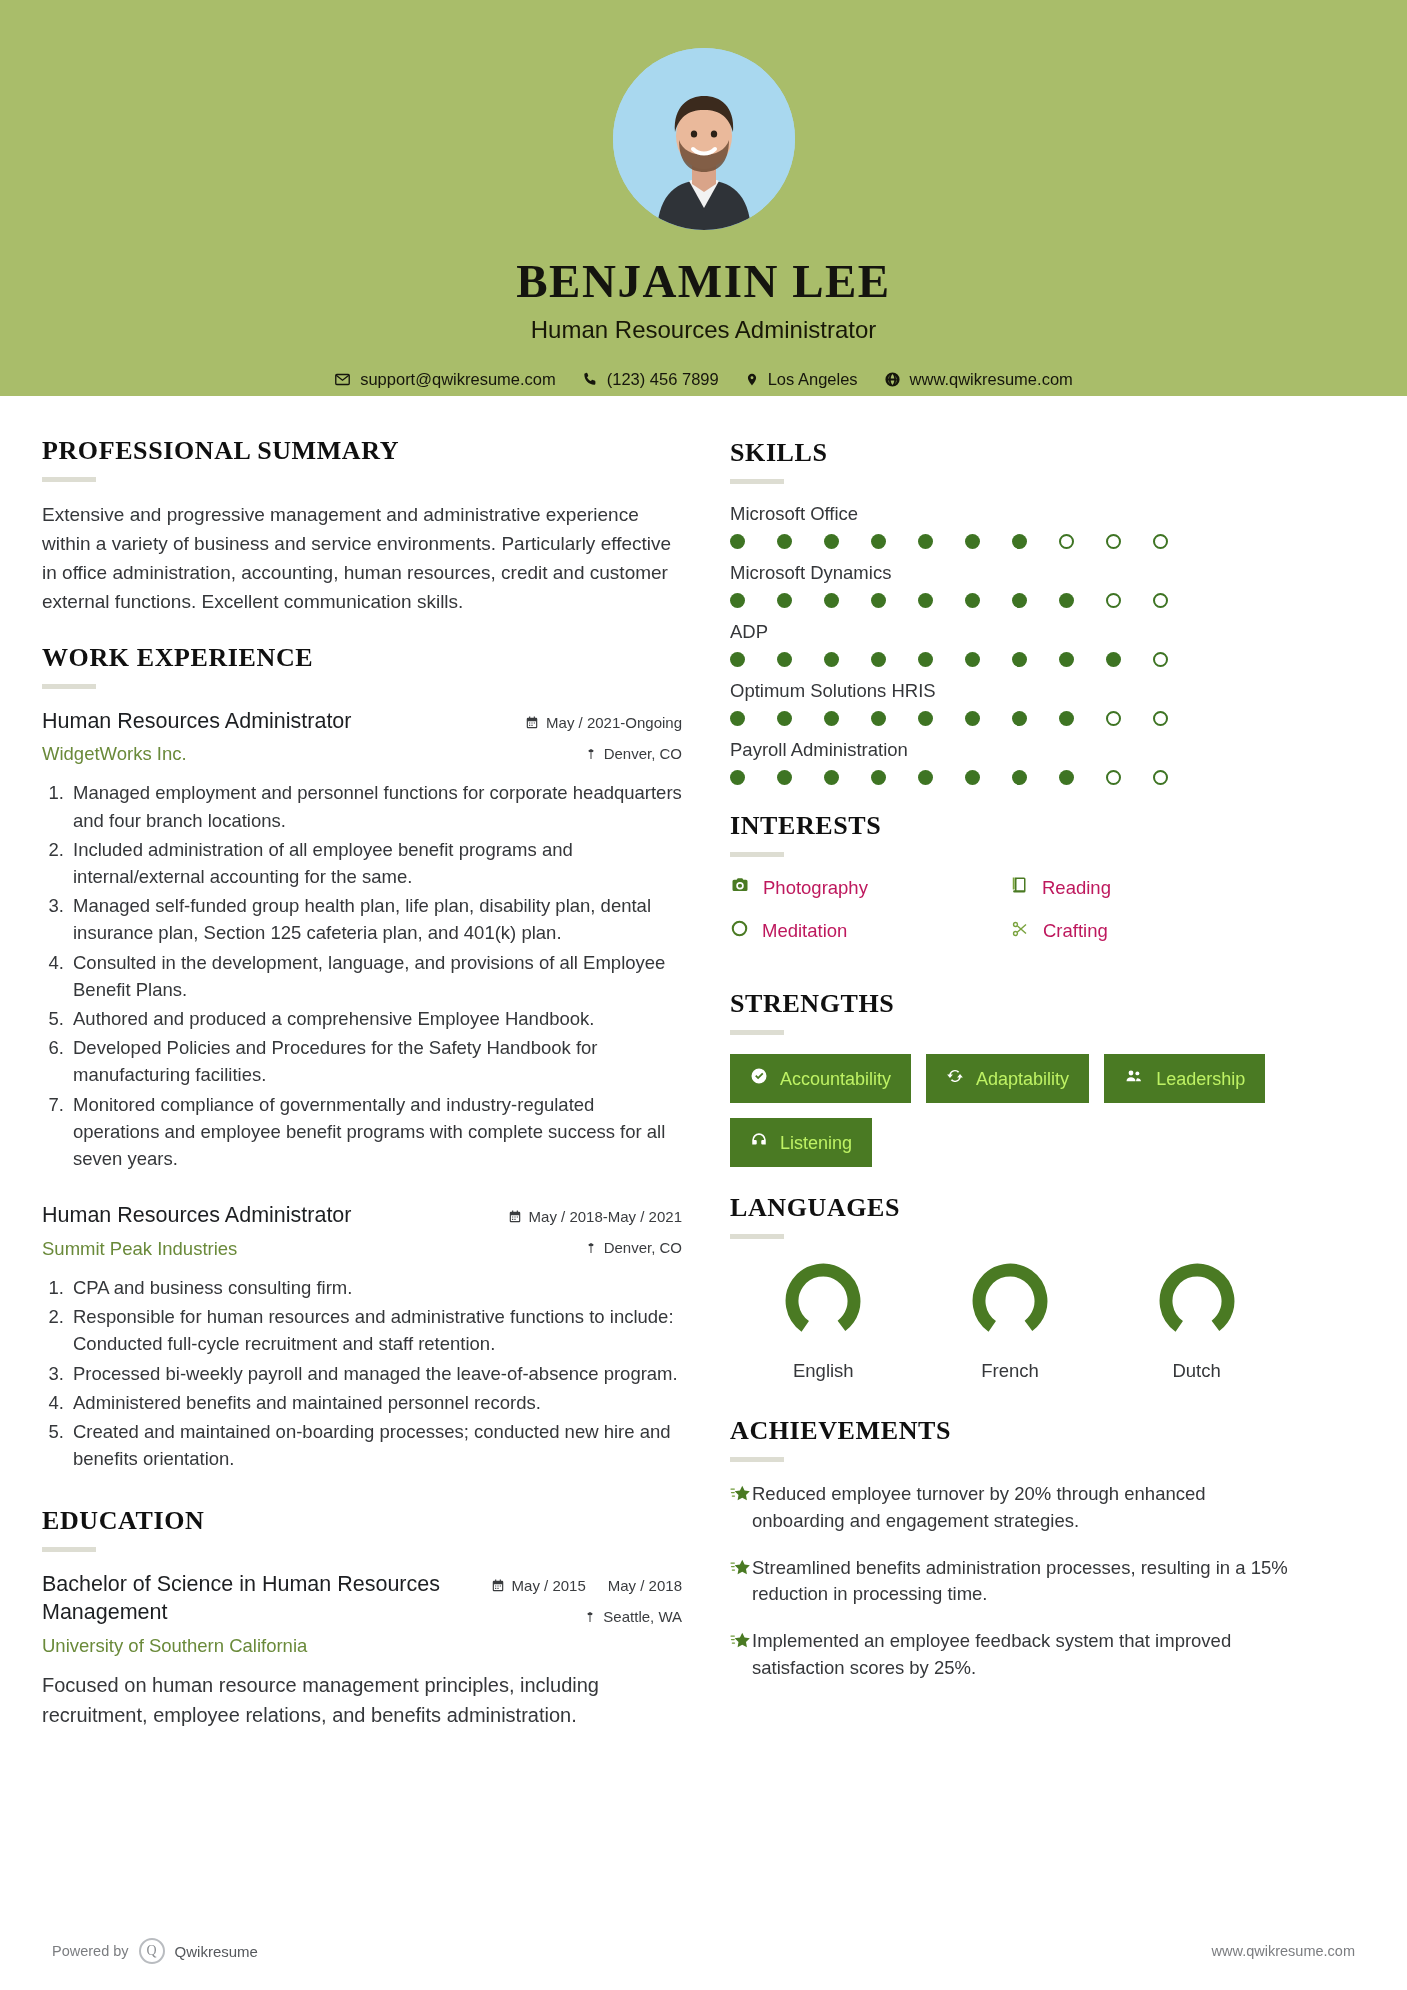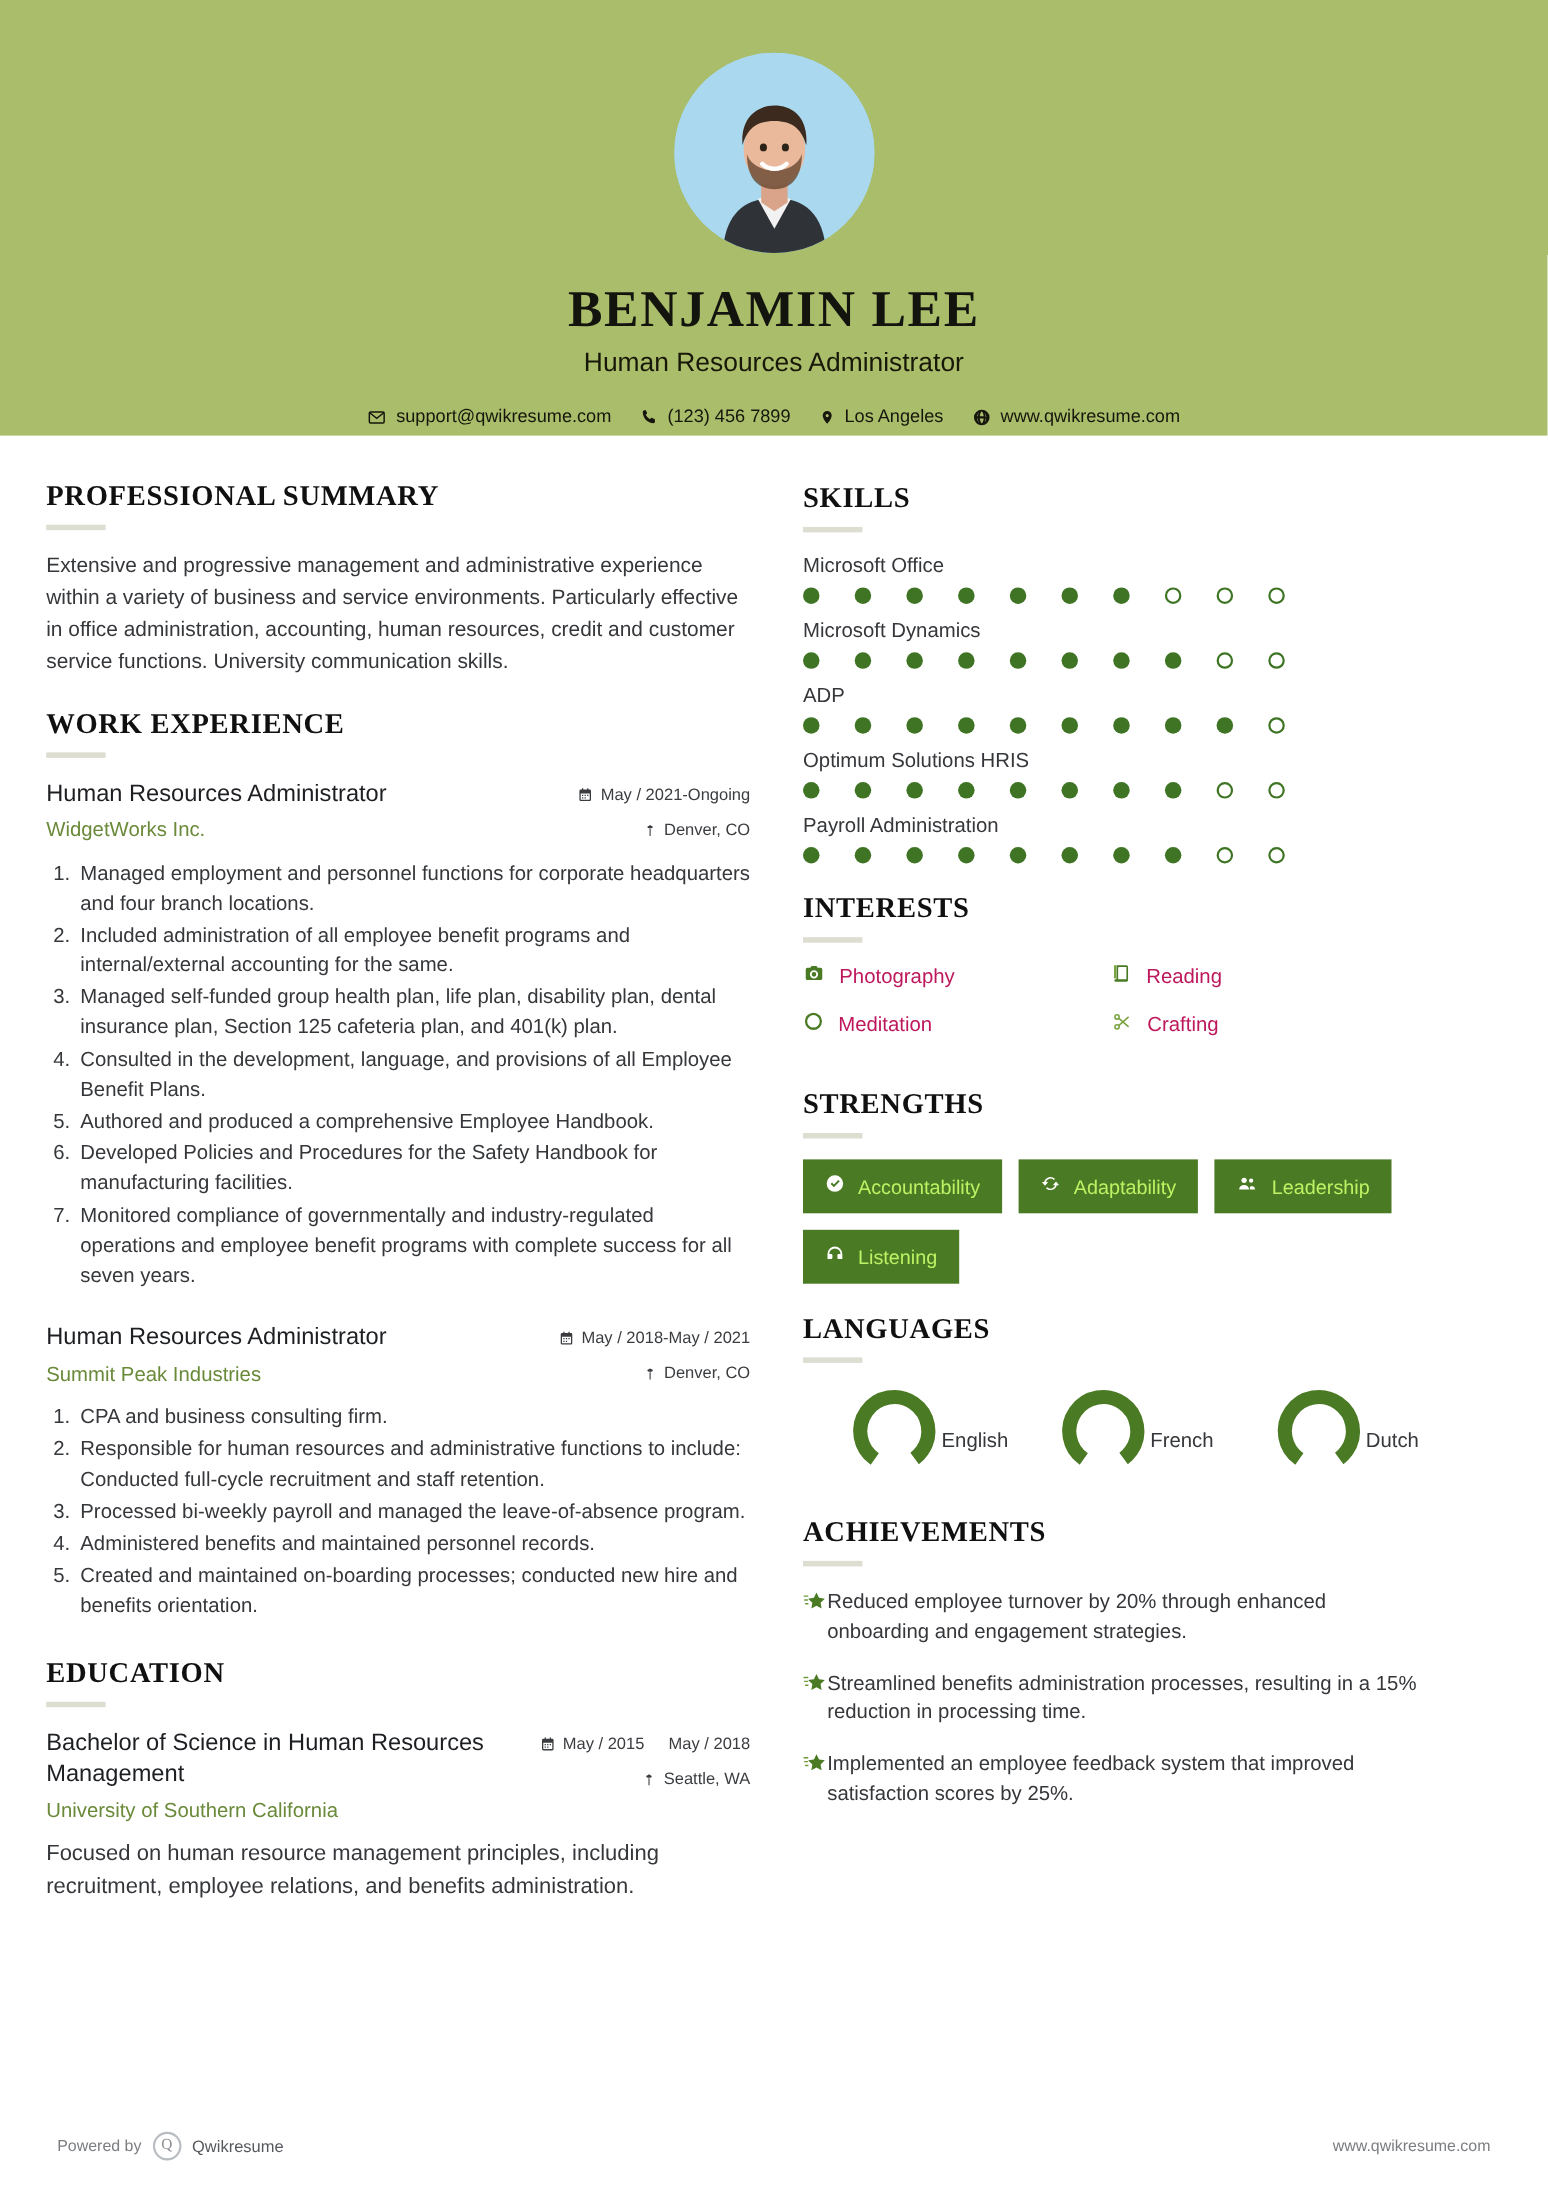--- a/index.html
+++ b/index.html
@@ -165,21 +165,21 @@
     font-size: 18px;
     padding: 13px 20px;
     display: flex;
     align-items: flex-end;
     gap: 12px;
   }
   .strength svg { flex: none; }
 
   
   .langs { display: flex; gap: 0; margin-top: 18px; }
-  .lang { width: 33.33%; display: flex; flex-direction: row; align-items: center; justify-content: flex-end; }
+  .lang { width: 33.33%; display: flex; flex-direction: column; align-items: center; justify-content: flex-end; }
   .lang .ring { width: 86px; height: 86px; }
   .lang-label { font-size: 18.5px; color: #35373a; margin-top: 16px; }
 
   
   .achv { display: flex; margin-bottom: 20px; }
   .achv svg { flex: none; margin-top: 3px; }
   .achv-text { font-size: 18.5px; line-height: 1.45; color: #35373a; }
 
   
   .footer {
@@ -268,21 +268,21 @@
   </div>
 </div>
 
 <div class="content">
 
   <div class="col-left">
 
     <div class="sect">
       <div class="sect-title serif">PROFESSIONAL SUMMARY</div>
       <div class="sect-rule"></div>
-      <div class="summary-text">Extensive and progressive management and administrative experience within a variety of business and service environments. Particularly effective in office administration, accounting, human resources, credit and customer service functions. University communication skills.</div>
+      <div class="summary-text">Extensive and progressive management and administrative experience within a variety of business and service environments. Particularly effective in office administration, accounting, human resources, credit and customer external functions. Excellent communication skills.</div>
     </div>
 
     <div class="sect">
       <div class="sect-title serif">WORK EXPERIENCE</div>
       <div class="sect-rule"></div>
 
       <div class="job">
         <div class="job-head">
           <div class="job-left">
             <div class="job-title">Human Resources Administrator</div>

